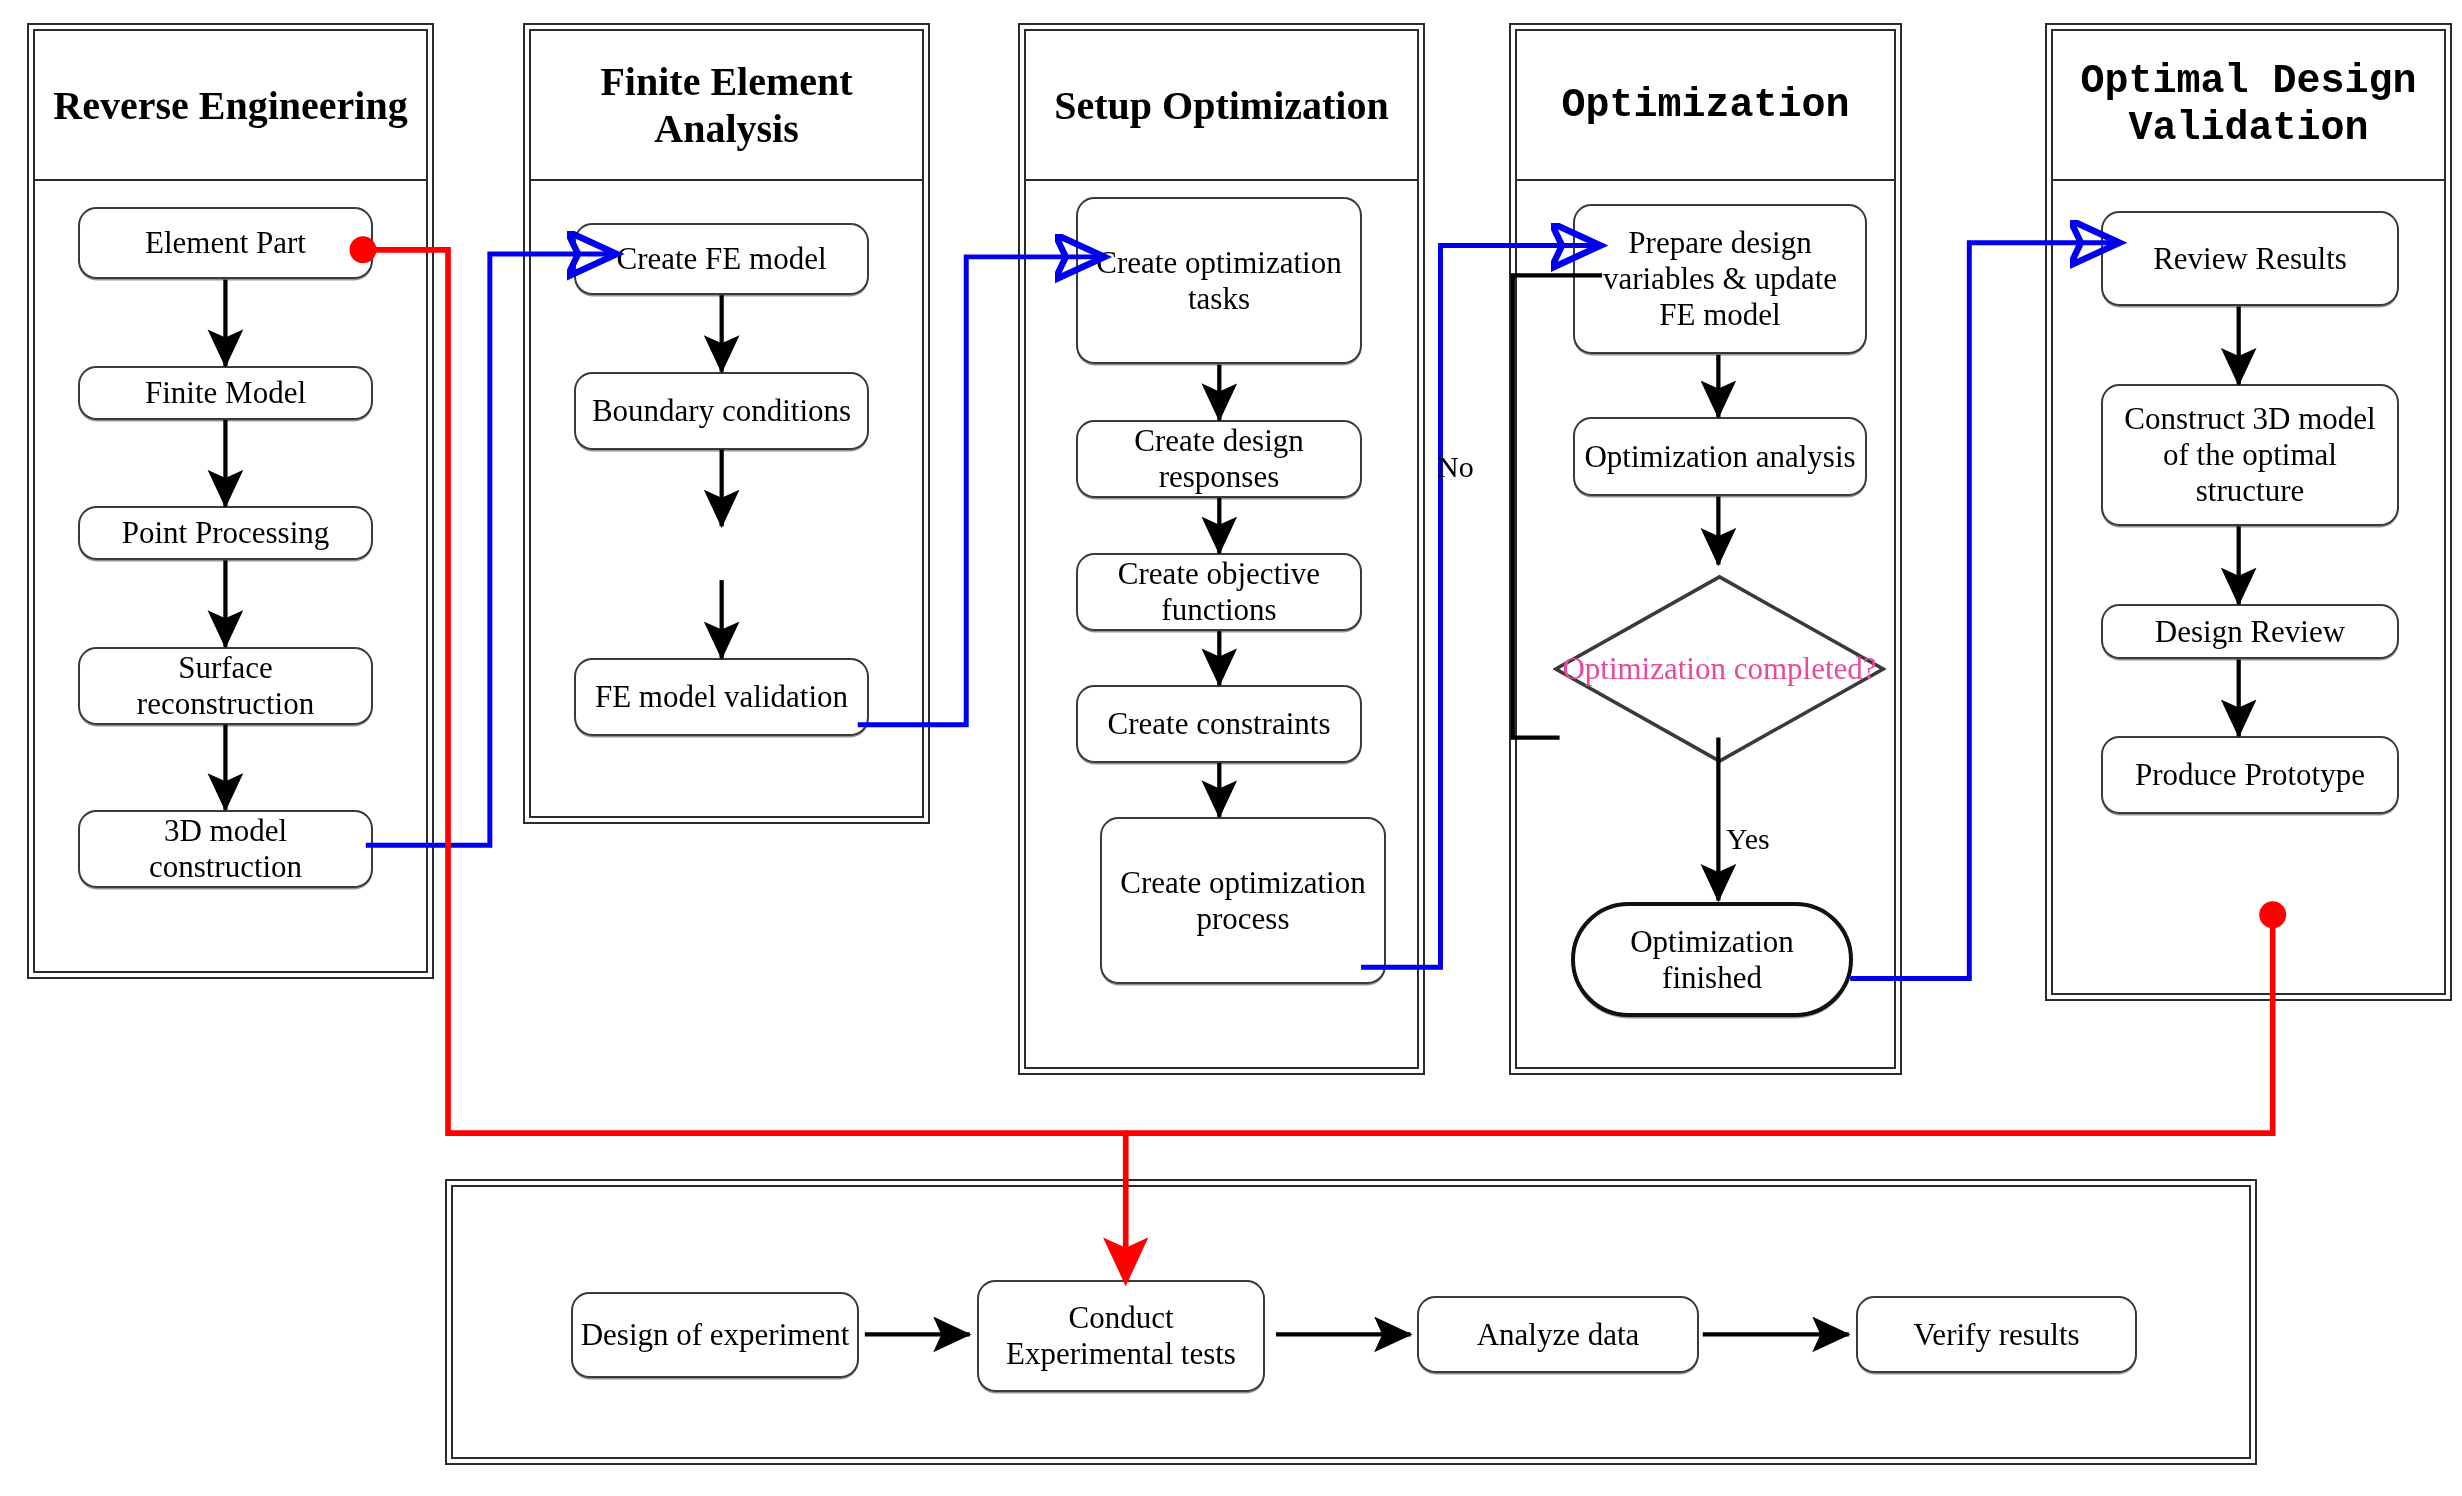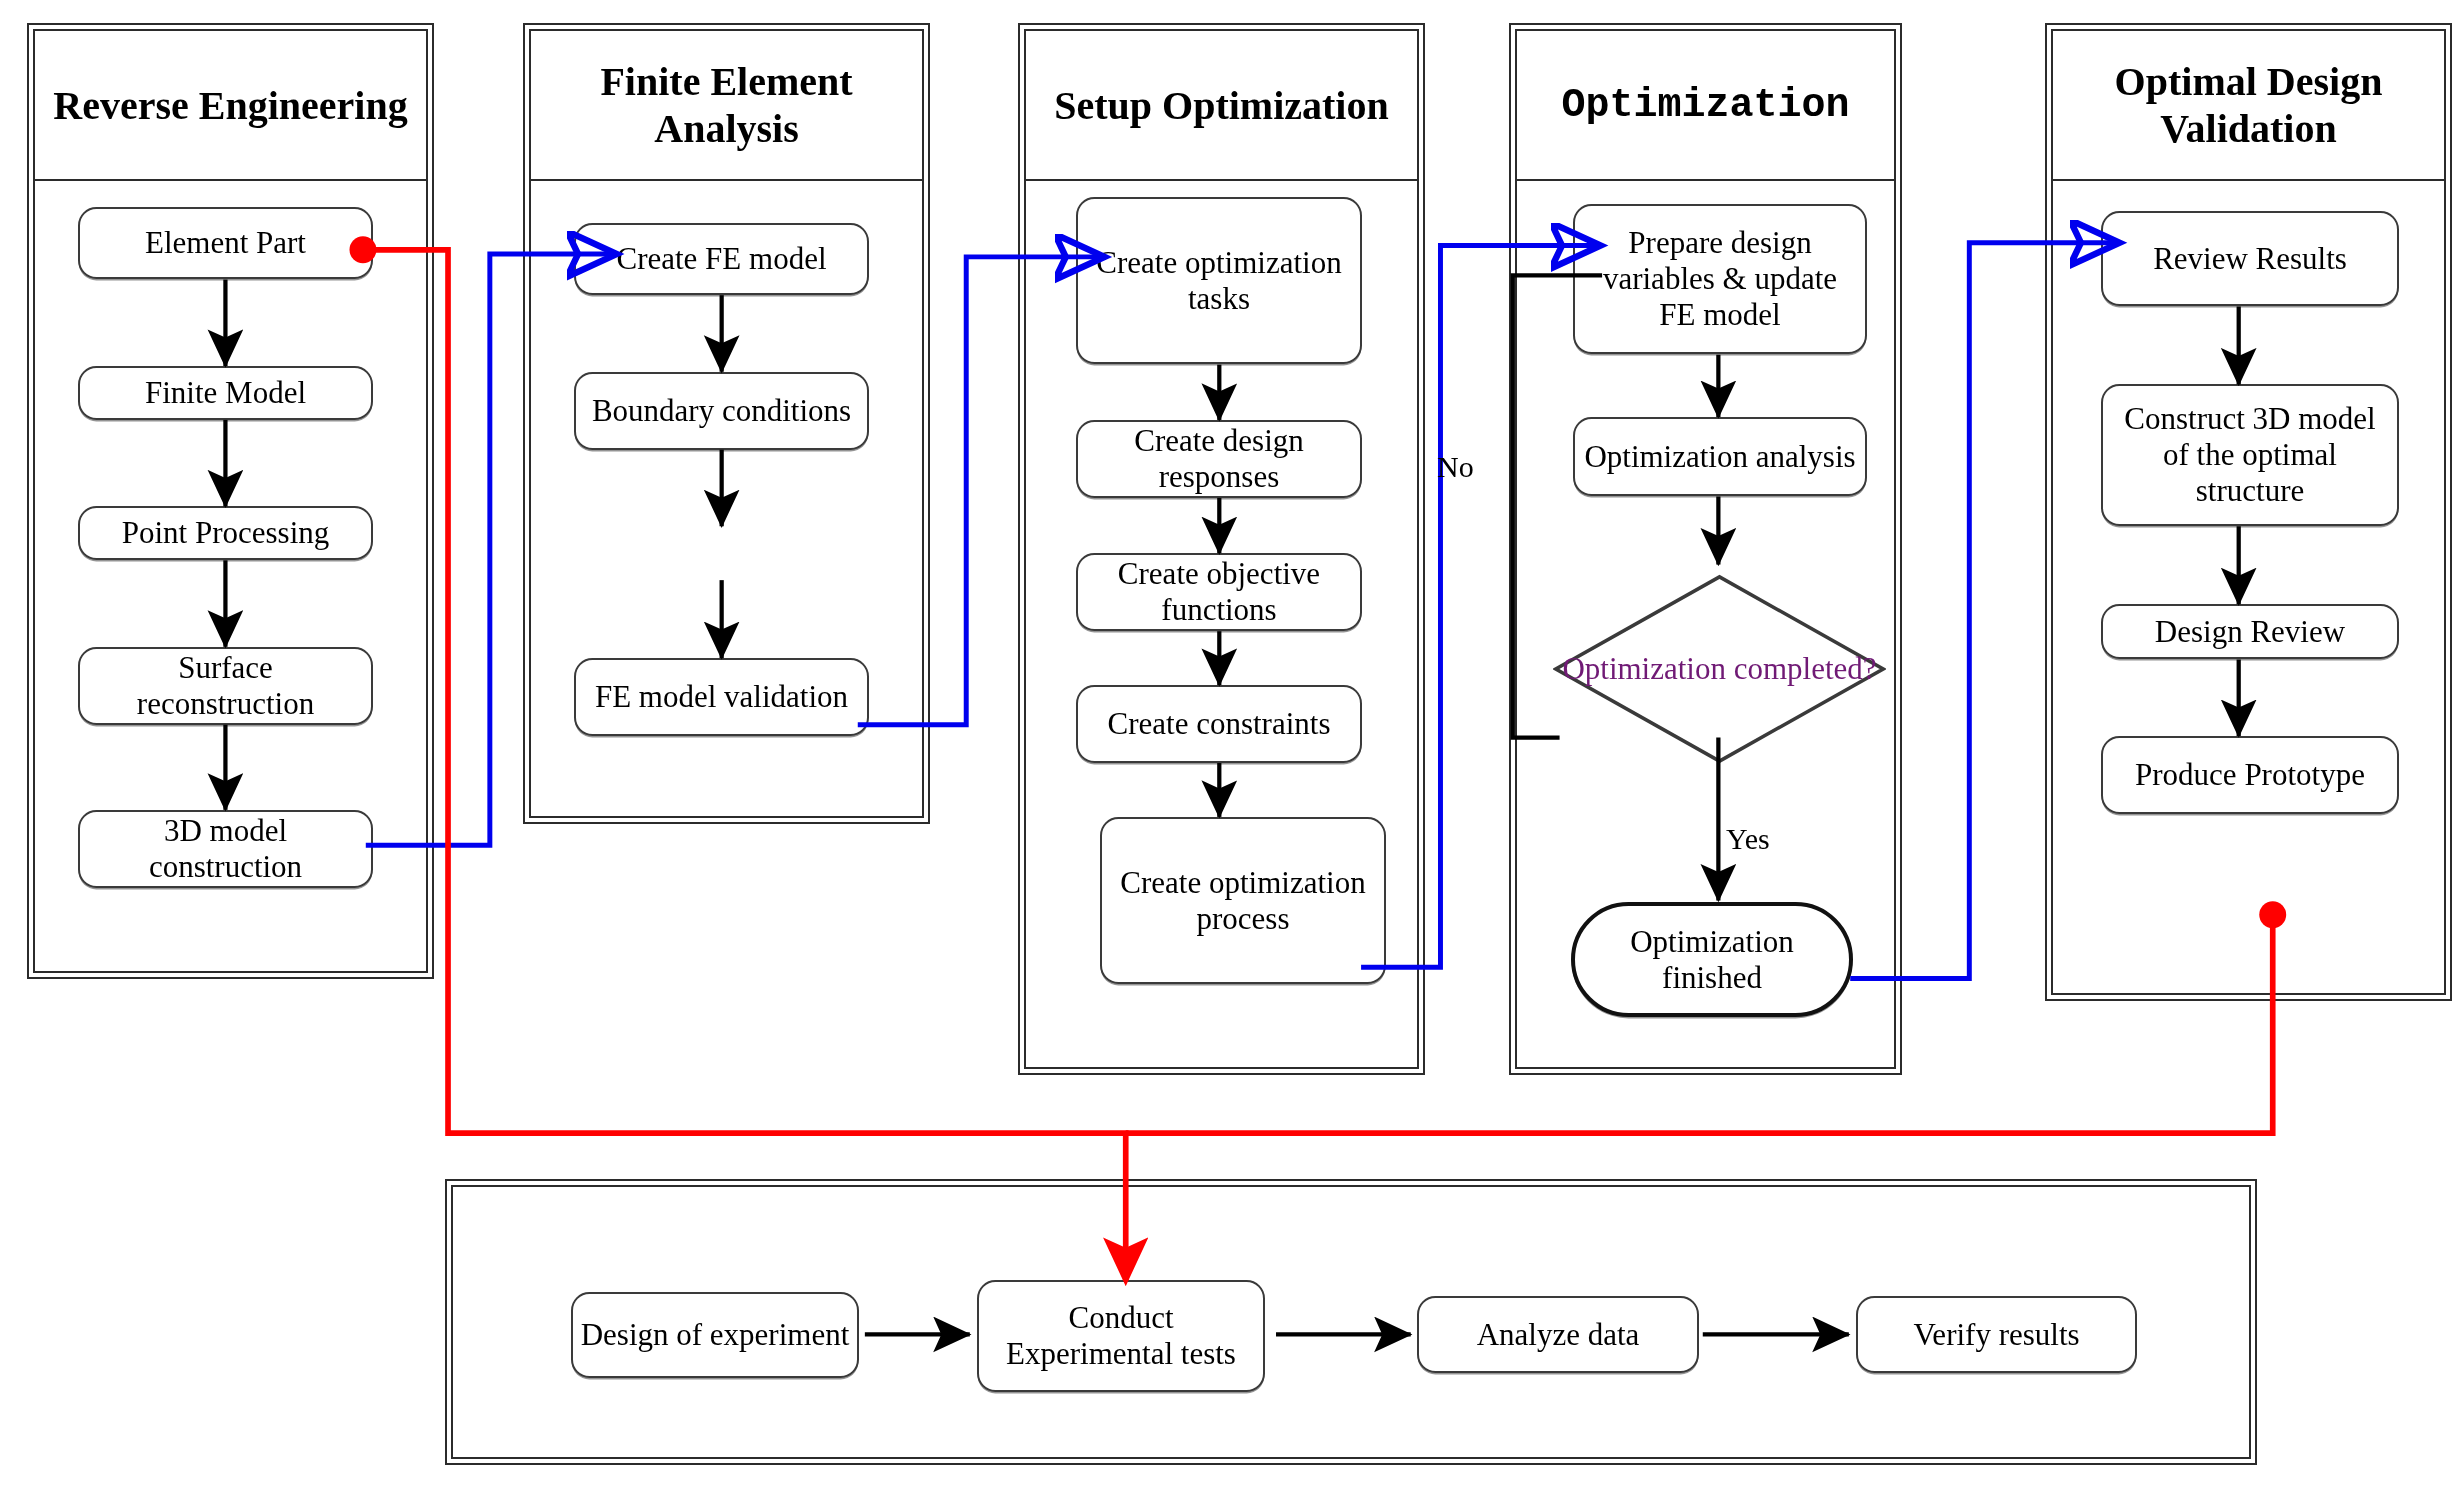--- a/index.html
+++ b/index.html
@@ -88,21 +88,21 @@
     position: absolute;
     z-index: 3;
   }
   .diamond-label {
     position: absolute;
     left: 0; right: 0; top: 50%;
     transform: translateY(-50%);
     text-align: center;
     font-size: 31px;
     line-height: 1.16;
-    color: #701a75;
+    color: #ec4899;
     pointer-events: none;
   }
 
   
   .band-title {
     position: absolute;
     font-weight: bold;
     font-size: 40px;
     color: #000000;
     white-space: nowrap;
@@ -226,21 +226,21 @@
       <polygon points="235,4 466,134 235,264 4,134" fill="#ffffff" stroke="#3a3a3a" stroke-width="5"></polygon>
     </svg>
     <div class="diamond-label">Optimization completed?</div>
   </div>
 
   <div class="node terminator" style="left:1571px; top:902px; width:282px; height:115px;">Optimization finished</div>
 
   <span class="edge-label" style="left:1437px; top:450px;">No</span>
   <span class="edge-label" style="left:1726px; top:822px;">Yes</span>
 
-  <div class="panel" style="left:2045px; top:23px; width:407px; height:978px;">
+  <div class="panel" style="left:2045px; top:23px; width:407px; height:978px;font-family:Liberation Mono, monospace;">
     <div class="panel-inner">
       <div class="panel-title">Optimal Design Validation</div>
     </div>
   </div>
   <div class="node" style="left:2101px; top:211px; width:298px; height:95px;">Review Results</div>
   <div class="node" style="left:2101px; top:384px; width:298px; height:142px;">Construct 3D model of the optimal structure</div>
   <div class="node" style="left:2101px; top:604px; width:298px; height:55px;">Design Review</div>
   <div class="node" style="left:2101px; top:736px; width:298px; height:78px;">Produce Prototype</div>
 
   <div class="panel" style="left:445px; top:1179px; width:1812px; height:286px;">

